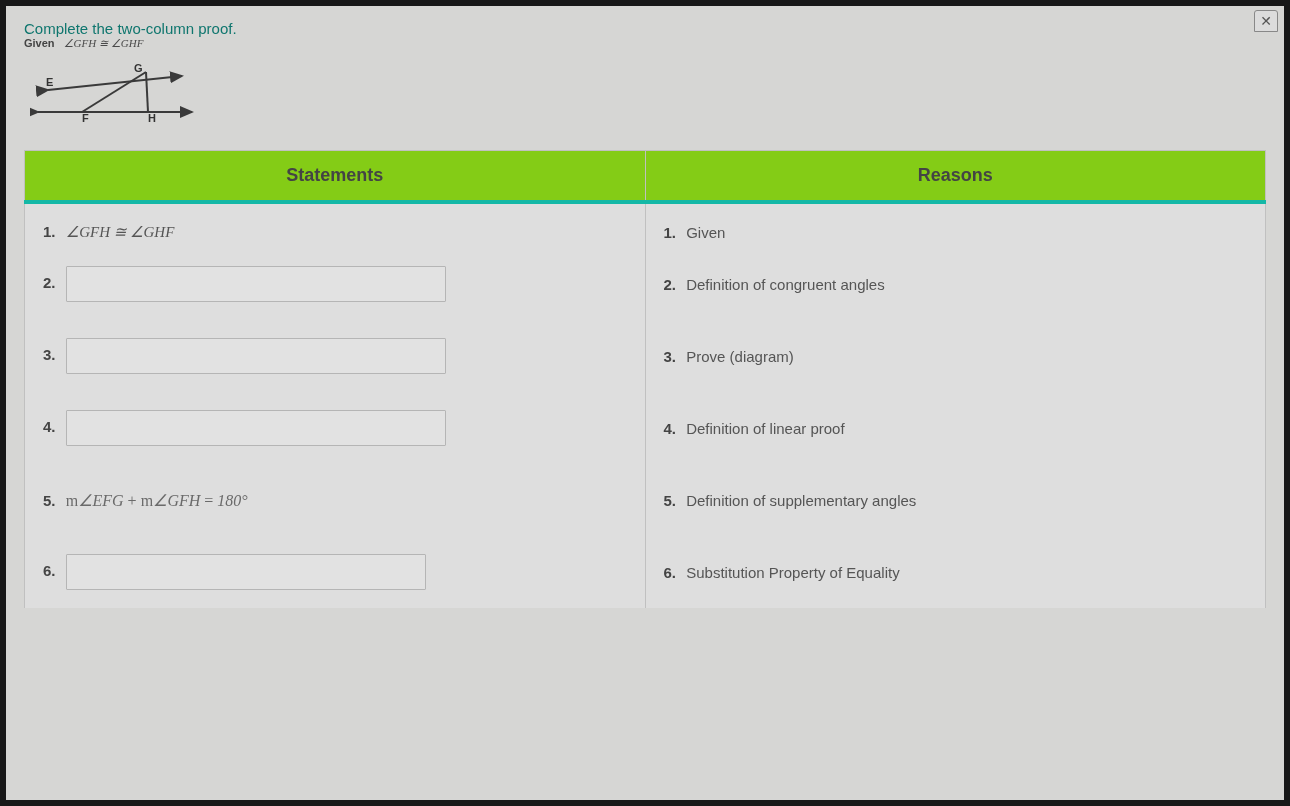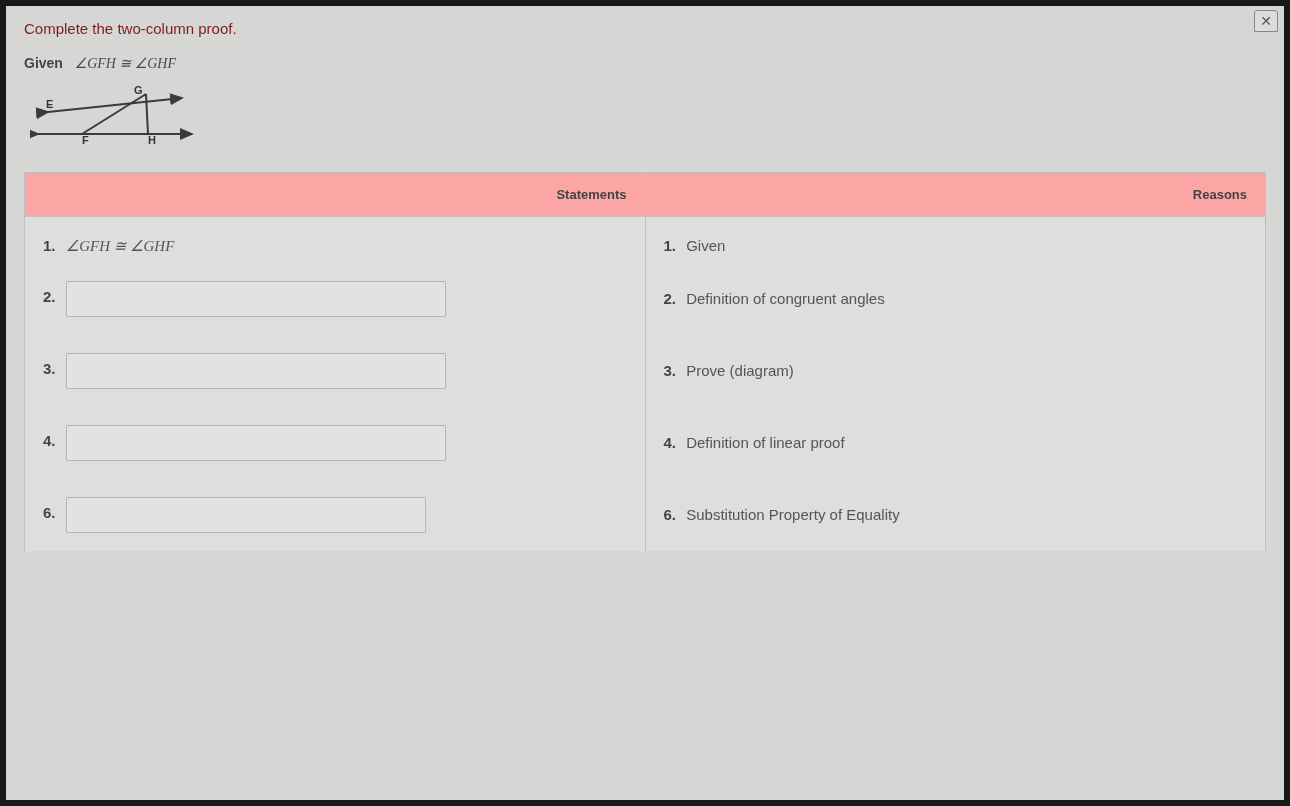--- a/index.html
+++ b/index.html
@@ -1,29 +1,29 @@
 <!DOCTYPE html>
 <html><head>
 <meta charset="utf-8">
 <style>
   * { margin:0; padding:0; box-sizing:border-box; }
   body { background:#181818; font-family:Arial,Helvetica,sans-serif; display:flex; justify-content:center; padding:6px 0; }
   .sheet { width:1278px; min-height:794px; background:#d6d6d4; padding:14px 18px 30px 18px; position:relative; color:#4a4a4a; }
   .close-btn { position:absolute; top:4px; right:6px; width:24px; height:22px; border:1px solid #888; border-radius:3px 3px 0 0; display:flex; align-items:center; justify-content:center; font-size:14px; color:#555; background:#dcdcdc; }
-  .instruction { font-size:15px; color:#7f1d1d; margin-bottom:18px; }
-  .given-line, .prove-line { font-size:14px; margin-bottom:14px; color:#4a4a4a; }
+  .instruction { font-size:15px; color:#0f766e; }
+  .given-line, .prove-line { font-size:11px; margin-bottom:14px; color:#4a4a4a; }
   .bold { font-weight:bold; color:#444; }
   .mi { font-style:italic; font-family:'Times New Roman',serif; }
   .prove-line { margin-bottom:22px; }
   .diagram { margin:6px 0 26px 6px; }
 
   .proof-table { width:100%; border-collapse:collapse; background:#dedede; }
-  .proof-table th { text-align:right; font-weight:bold; font-size:13px; color:#444; padding:14px 18px; border:1px solid #c0c0c0; background:#fca5a5; }
+  .proof-table th { text-align:center; font-weight:bold; font-size:18px; color:#444; padding:14px 18px; border:1px solid #c0c0c0; background:#84cc16; }
   .proof-table td { vertical-align:middle; padding:0 18px; border-left:1px solid #c0c0c0; border-right:1px solid #c0c0c0; height:72px; font-size:15px; color:#555; }
-  .proof-table tr.first-data td { border-top:1px solid #14b8a6; padding-top:12px; height:46px; }
+  .proof-table tr.first-data td { border-top:4px solid #14b8a6; padding-top:12px; height:46px; }
   .num { font-weight:bold; color:#444; margin-right:6px; }
   .blank-input { display:inline-block; width:380px; height:36px; border:1px solid #b5b5b5; background:#e2e2e2; vertical-align:middle; border-radius:1px; }
   .blank-input.small { width:360px; }
   .math { color:#6a6a6a; font-family:'Times New Roman',serif; font-style:italic; font-size:16px; }
   .op { font-style:normal; }
   .reason-blank { display:inline-block; width:360px; height:36px; border:1px solid #b5b5b5; background:#e2e2e2; vertical-align:middle; }
   svg.geo { display:block; }
 </style>
 </head>
 <body>
@@ -102,20 +102,30 @@
           <span class="num">4.</span>
           <span class="blank-input"></span>
         </td>
         <td>
           <span class="num">4.</span>
           <span>Definition of linear proof</span>
         </td>
       </tr>
       <tr>
         <td>
+          <span class="num">5.</span>
+          <span class="math"><span class="op">m</span>∠<span>EFG</span> <span class="op">+</span> <span class="op">m</span>∠<span>GFH</span> <span class="op">=</span> 180°</span>
+        </td>
+        <td>
+          <span class="num">5.</span>
+          <span>Definition of supplementary angles</span>
+        </td>
+      </tr>
+      <tr>
+        <td>
           <span class="num">6.</span>
           <span class="blank-input small"></span>
         </td>
         <td>
           <span class="num">6.</span>
           <span>Substitution Property of Equality</span>
         </td>
       </tr>
     </tbody>
   </table>

